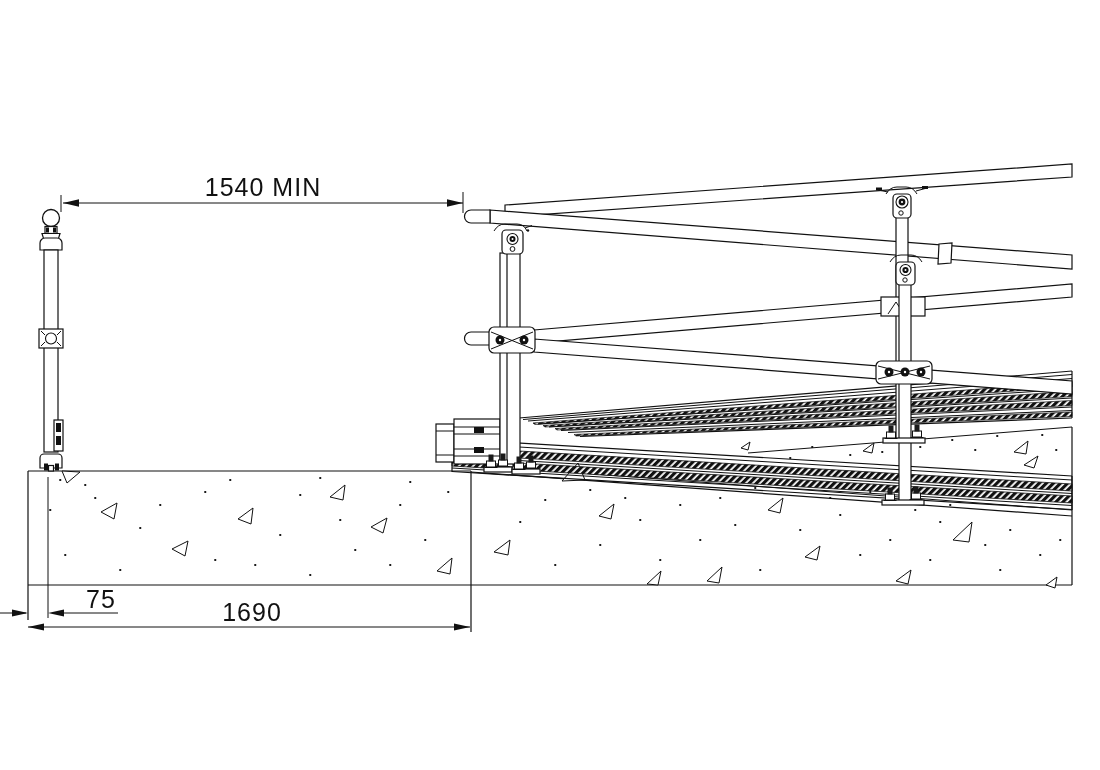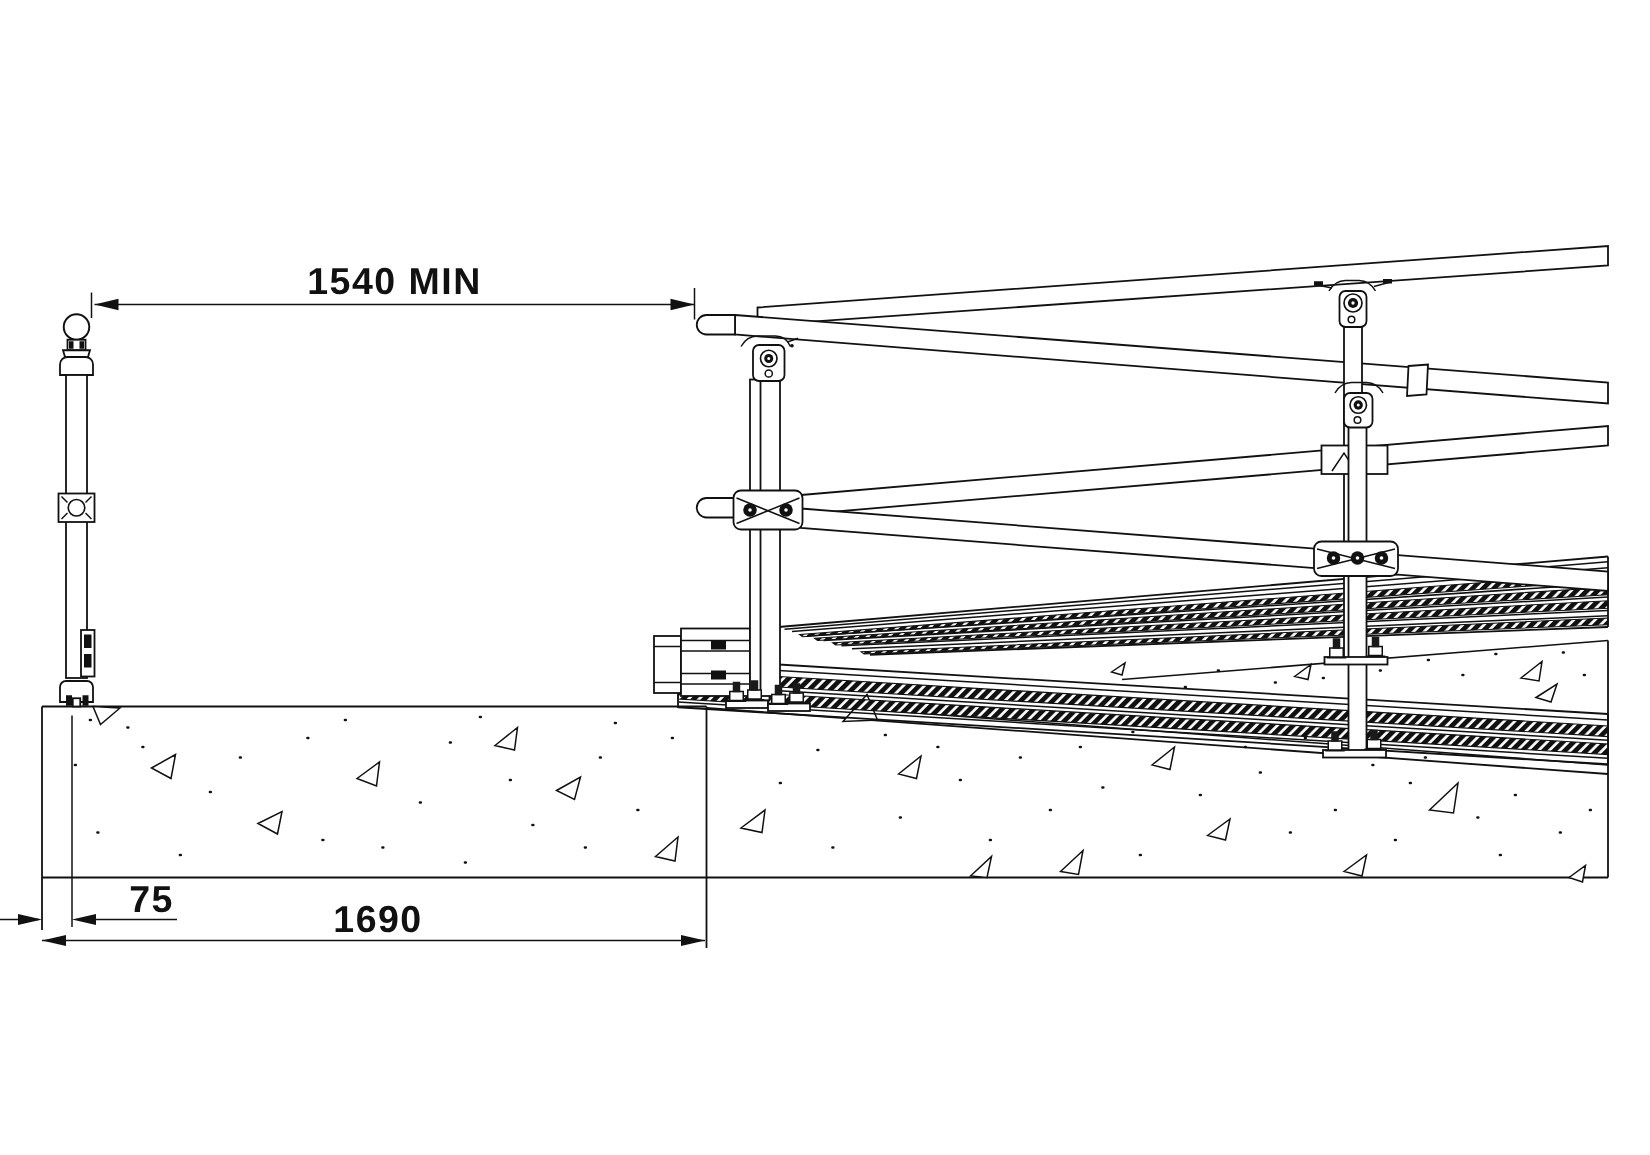--- a/index.html
+++ b/index.html
@@ -1,17 +1,17 @@
 <!DOCTYPE html>
 <html><head>
 <meta charset="utf-8">
 <style>
   html,body{margin:0;padding:0;background:#ffffff;}
   .stage{position:relative;width:1100px;height:770px;background:#ffffff;overflow:hidden;
-         font-family:"Liberation Sans", sans-serif;font-weight:bold;}
+         font-family:"Liberation Sans", sans-serif;}
   svg{display:block;}
   .dim-text{font-family:"Liberation Sans", sans-serif;font-size:25px;fill:#111;letter-spacing:1px;}
   .ln{stroke:#111;stroke-width:1.2;fill:none;}
   .thin{stroke:#111;stroke-width:1;fill:none;}
   .wq{stroke:#111;stroke-width:1.2;fill:#ffffff;}
   .dk{fill:#111;}
   .tri{fill:#ffffff;stroke:#111;stroke-width:1;}
   .dots{stroke:#111;stroke-width:1.8;stroke-linecap:round;fill:none;}
   .dimln{stroke:#111;stroke-width:1;fill:none;}
   .arrow{fill:#111;stroke:none;}

